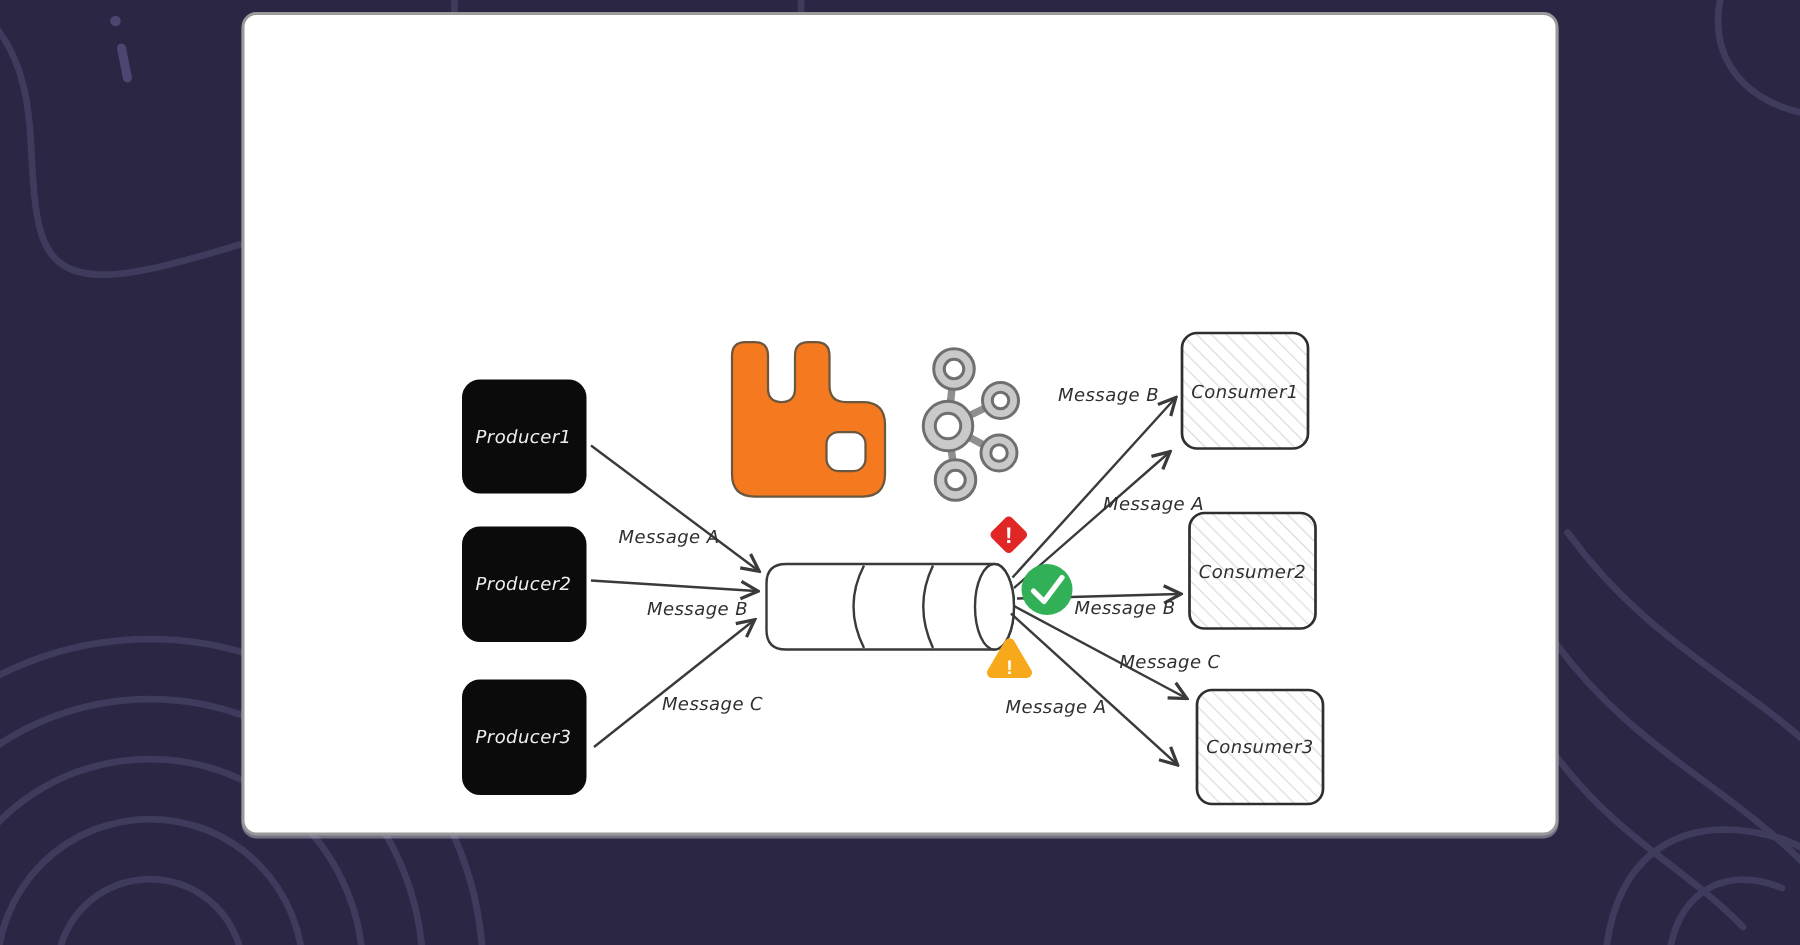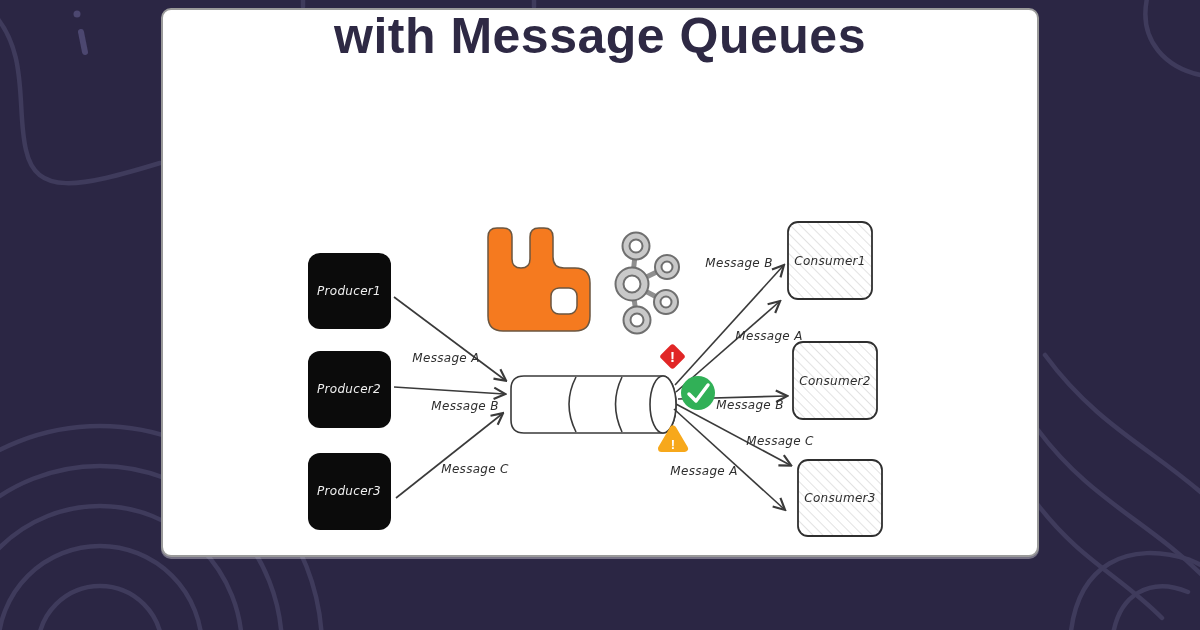--- a/index.html
+++ b/index.html
@@ -49,21 +49,20 @@
   </g>
   <g>
     <circle cx="77" cy="14" r="3.5" fill="#4c4770"></circle>
     <path d="M81,32 L85,52" stroke="#4c4770" stroke-width="6" stroke-linecap="round" fill="none"></path>
   </g>
 </svg>
 
 <div class="card"></div>
 
 <div class="title">
-  <div>with Message Queues</div>
 </div>
 
 <svg class="diagram-svg" viewBox="0 0 1200 630" xmlns="http://www.w3.org/2000/svg">
   <defs>
     <marker id="ah" viewBox="0 0 10 10" refX="8" refY="5" markerWidth="9" markerHeight="9" orient="auto-start-reverse">
       <path d="M1,1 L9,5 L1,9" fill="none" stroke="#3a3a3a" stroke-width="1.5"></path>
     </marker>
     <pattern id="hatch" width="7" height="7" patternUnits="userSpaceOnUse" patternTransform="rotate(-45)">
       <rect width="7" height="7" fill="#ffffff"></rect>
       <line x1="0" y1="0" x2="0" y2="7" stroke="#dbdbdb" stroke-width="1.6"></line>

